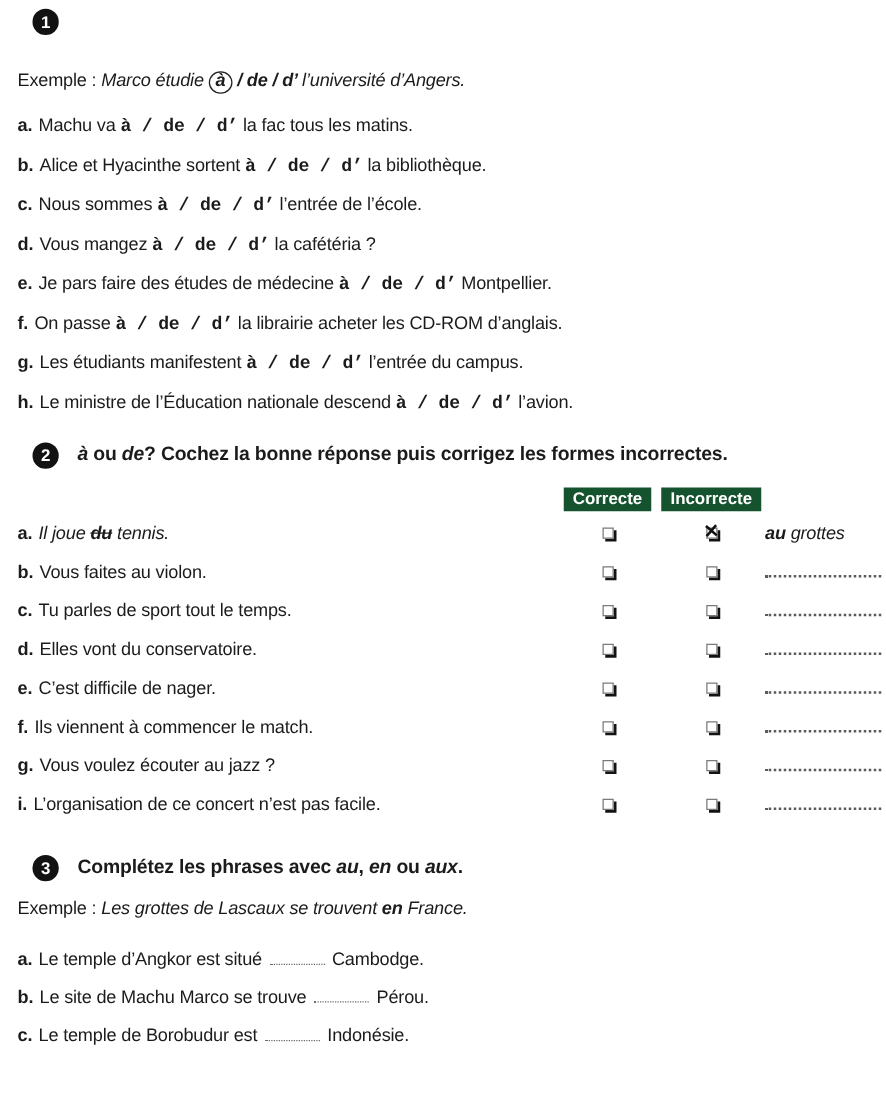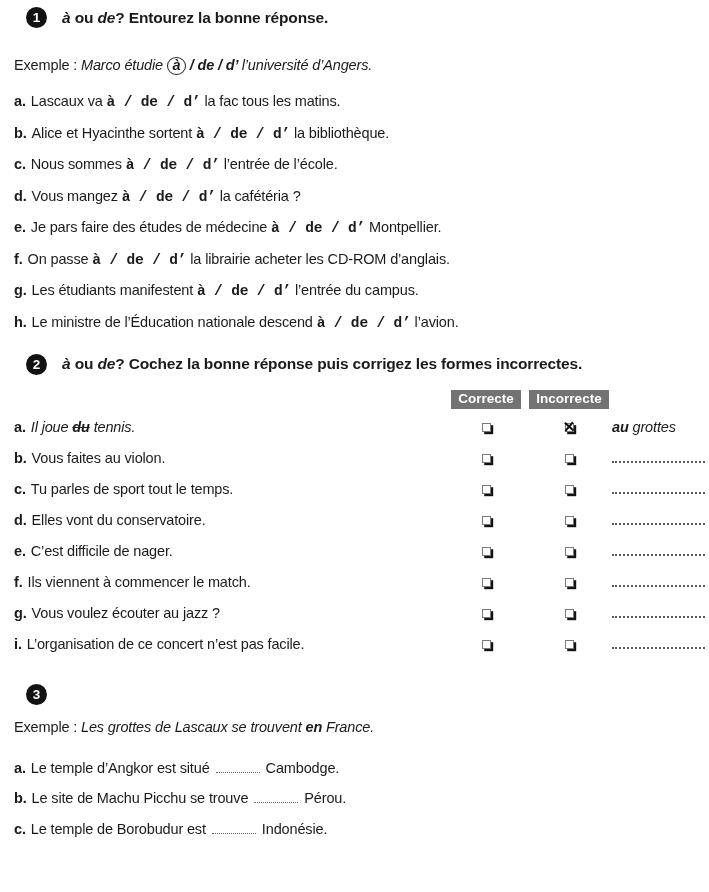--- a/index.html
+++ b/index.html
@@ -32,21 +32,21 @@
   }
   
   .grid-row {
     display:grid; grid-template-columns:432px 80px 86px auto;
     align-items:baseline; line-height:20px; margin-bottom:11px;
   }
   .cbcell { text-align:center; }
   .colhead-row { display:grid; grid-template-columns:432px 80px 86px auto; margin-top:15px; margin-bottom:8px; }
   .colhead-cell { text-align:center; }
   .colhead {
-    display:inline-block; background:#737373; color:#fff; font-weight:bold;
+    display:inline-block; background:#14532d; color:#fff; font-weight:bold;
     font-size:13.5px; letter-spacing:0; padding:1px 7px 3px;
   }
   .cb {
     display:inline-block; width:9px; height:9px;
     border:1.4px solid #7a7a7a; background:#fff;
     box-shadow:2.2px 2.2px 0 #131313; position:relative;
   }
   .cb.checked::after {
     content:"✕"; position:absolute; left:-3px; top:-7px;
     font-size:15px; font-weight:bold; color:#111; font-style:normal;
@@ -68,29 +68,28 @@
   #sec3 { margin-top:30px; }
   #sec3 .example { margin-top:12px; }
   #sec3 .items { margin-top:21px; }
 </style>
 </head>
 <body>
 
 <section class="sec" id="sec1">
   <div class="sec-title">
     <span class="badge">1</span>
-    <span><span class="bi">à</span><span> ou </span><span class="bi">de</span><span>? Entourez la bonne réponse.</span></span>
   </div>
 
   <div class="example">
     <span>Exemple : </span><span class="it">Marco étudie </span><span class="circle">à</span><span class="bi"> / de / d’ </span><span class="it">l’université d’Angers.</span>
   </div>
 
   <div class="items">
-    <div class="line"><span class="letter">a.</span><span>Lascaux va </span><span class="b">à / de / d’</span><span> la fac tous les matins.</span></div>
+    <div class="line"><span class="letter">a.</span><span>Machu va </span><span class="b">à / de / d’</span><span> la fac tous les matins.</span></div>
     <div class="line"><span class="letter">b.</span><span>Alice et Hyacinthe sortent </span><span class="b">à / de / d’</span><span> la bibliothèque.</span></div>
     <div class="line"><span class="letter">c.</span><span>Nous sommes </span><span class="b">à / de / d’</span><span> l’entrée de l’école.</span></div>
     <div class="line"><span class="letter">d.</span><span>Vous mangez </span><span class="b">à / de / d’</span><span> la cafétéria ?</span></div>
     <div class="line"><span class="letter">e.</span><span>Je pars faire des études de médecine </span><span class="b">à / de / d’</span><span> Montpellier.</span></div>
     <div class="line"><span class="letter">f.</span><span>On passe </span><span class="b">à / de / d’</span><span> la librairie acheter les CD-ROM d’anglais.</span></div>
     <div class="line"><span class="letter">g.</span><span>Les étudiants manifestent </span><span class="b">à / de / d’</span><span> l’entrée du campus.</span></div>
     <div class="line"><span class="letter">h.</span><span>Le ministre de l’Éducation nationale descend </span><span class="b">à / de / d’</span><span> l’avion.</span></div>
   </div>
 </section>
 
@@ -157,24 +156,25 @@
       <span class="cbcell"><span class="cb"></span></span>
       <span class="cbcell"><span class="cb"></span></span>
       <span class="dotcell"><span class="dots"></span></span>
     </div>
   </div>
 </section>
 
 <section class="sec" id="sec3">
   <div class="sec-title">
     <span class="badge">3</span>
+    <span><span>Complétez les phrases avec </span><span class="bi">au</span><span>, </span><span class="bi">en</span><span> ou </span><span class="bi">aux</span><span>.</span></span>
   </div>
 
   <div class="example">
     <span>Exemple : </span><span class="it">Les grottes de Lascaux se trouvent </span><span class="bi">en</span><span class="it"> France.</span>
   </div>
 
   <div class="items">
     <div class="line"><span class="letter">a.</span><span>Le temple d’Angkor est situé</span><span class="blank"></span><span>Cambodge.</span></div>
-    <div class="line"><span class="letter">b.</span><span>Le site de Machu Picchu se trouve</span><span class="blank"></span><span>Pérou.</span></div>
+    <div class="line"><span class="letter">b.</span><span>Le site de Machu Marco se trouve</span><span class="blank"></span><span>Pérou.</span></div>
     <div class="line"><span class="letter">c.</span><span>Le temple de Borobudur est</span><span class="blank"></span><span>Indonésie.</span></div>
   </div>
 </section>
 
 </body></html>

